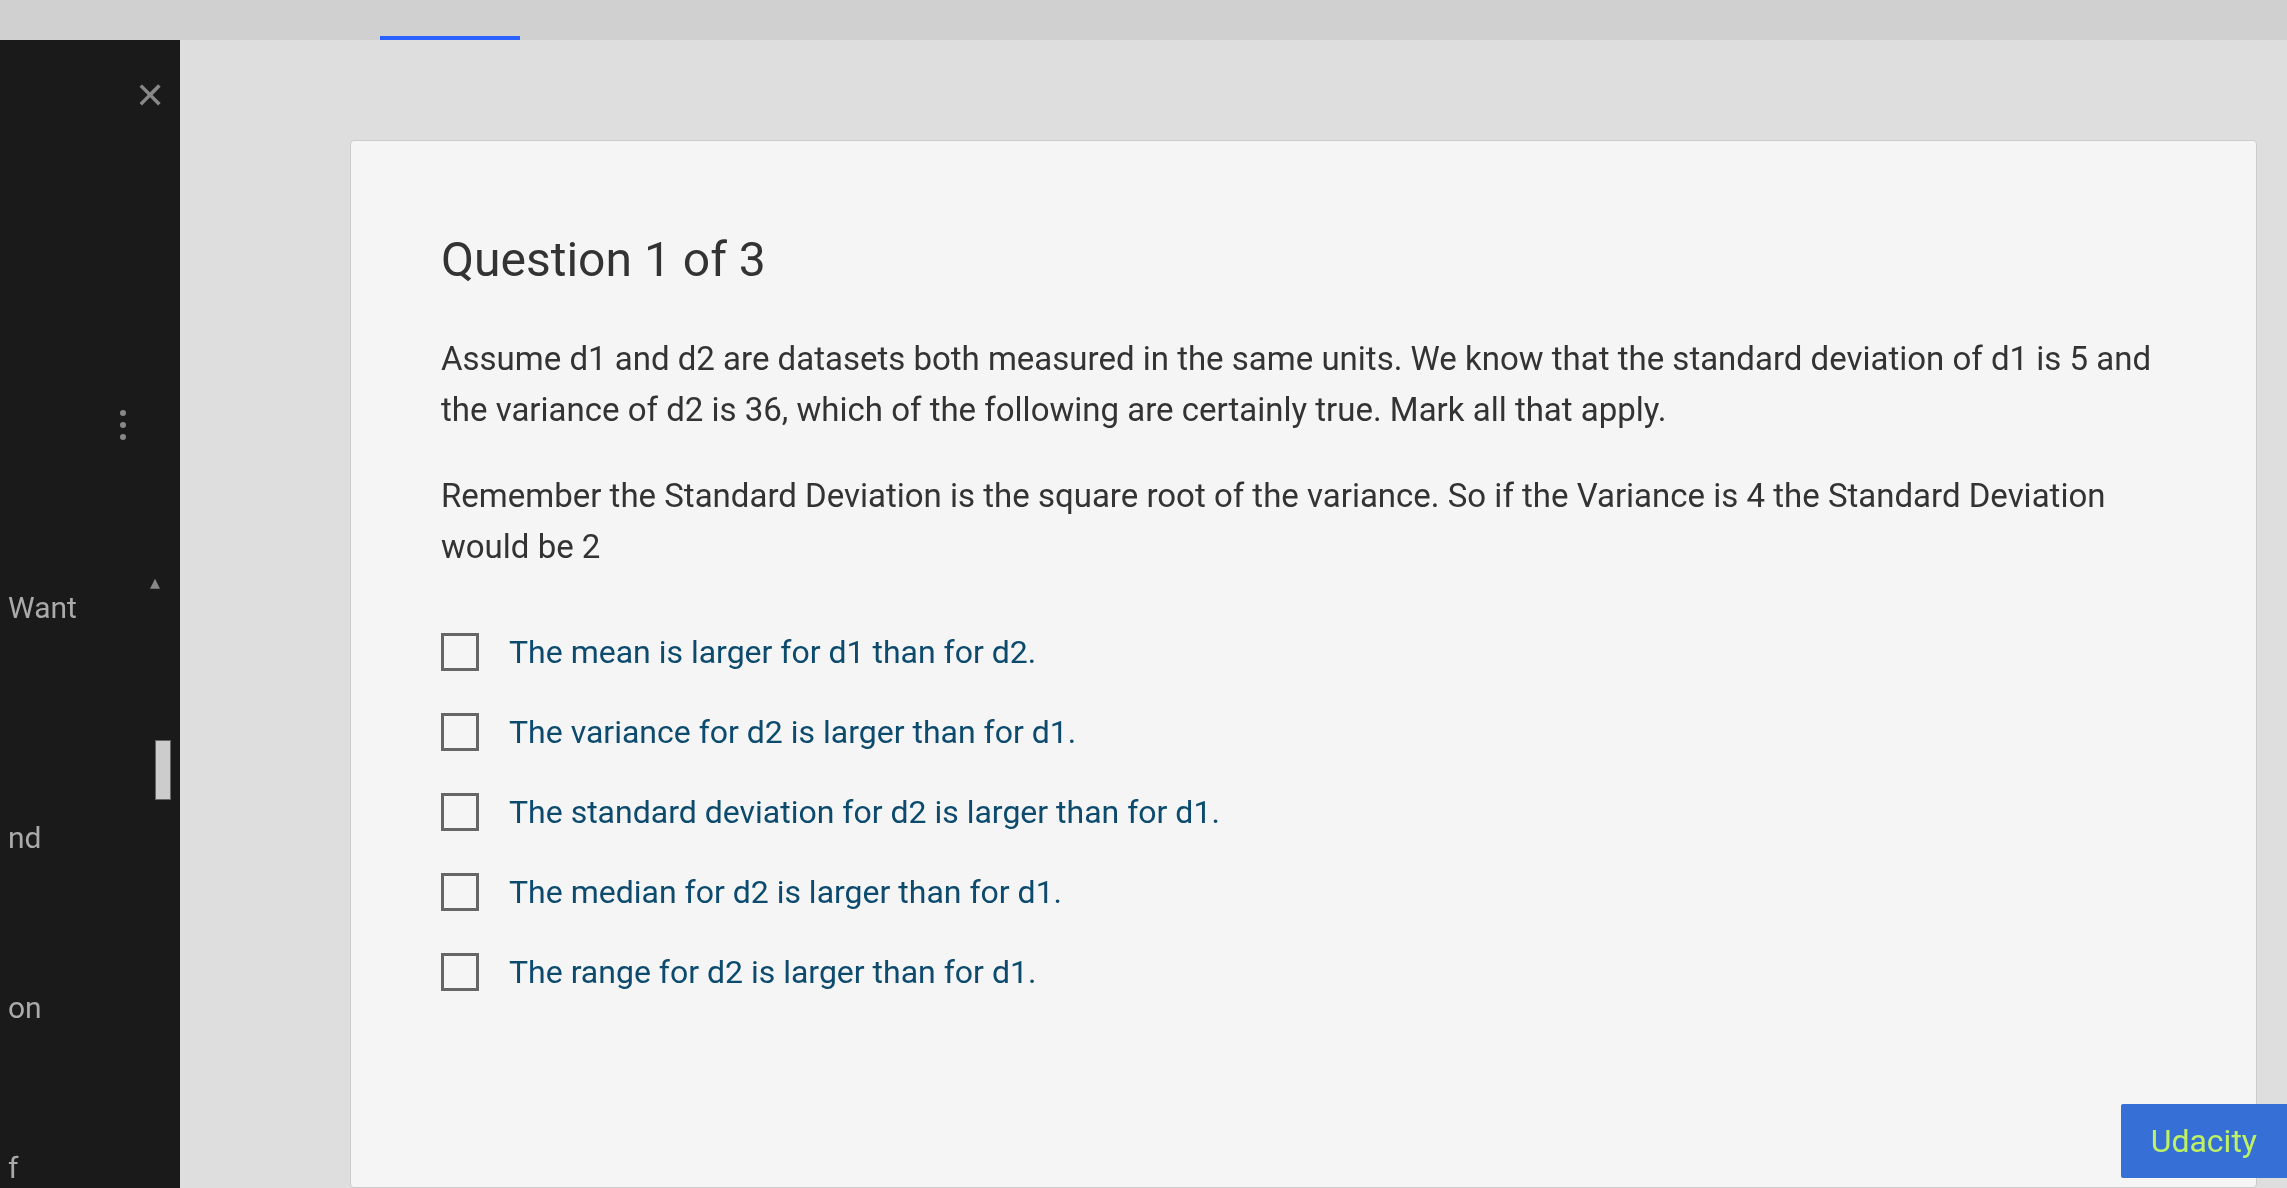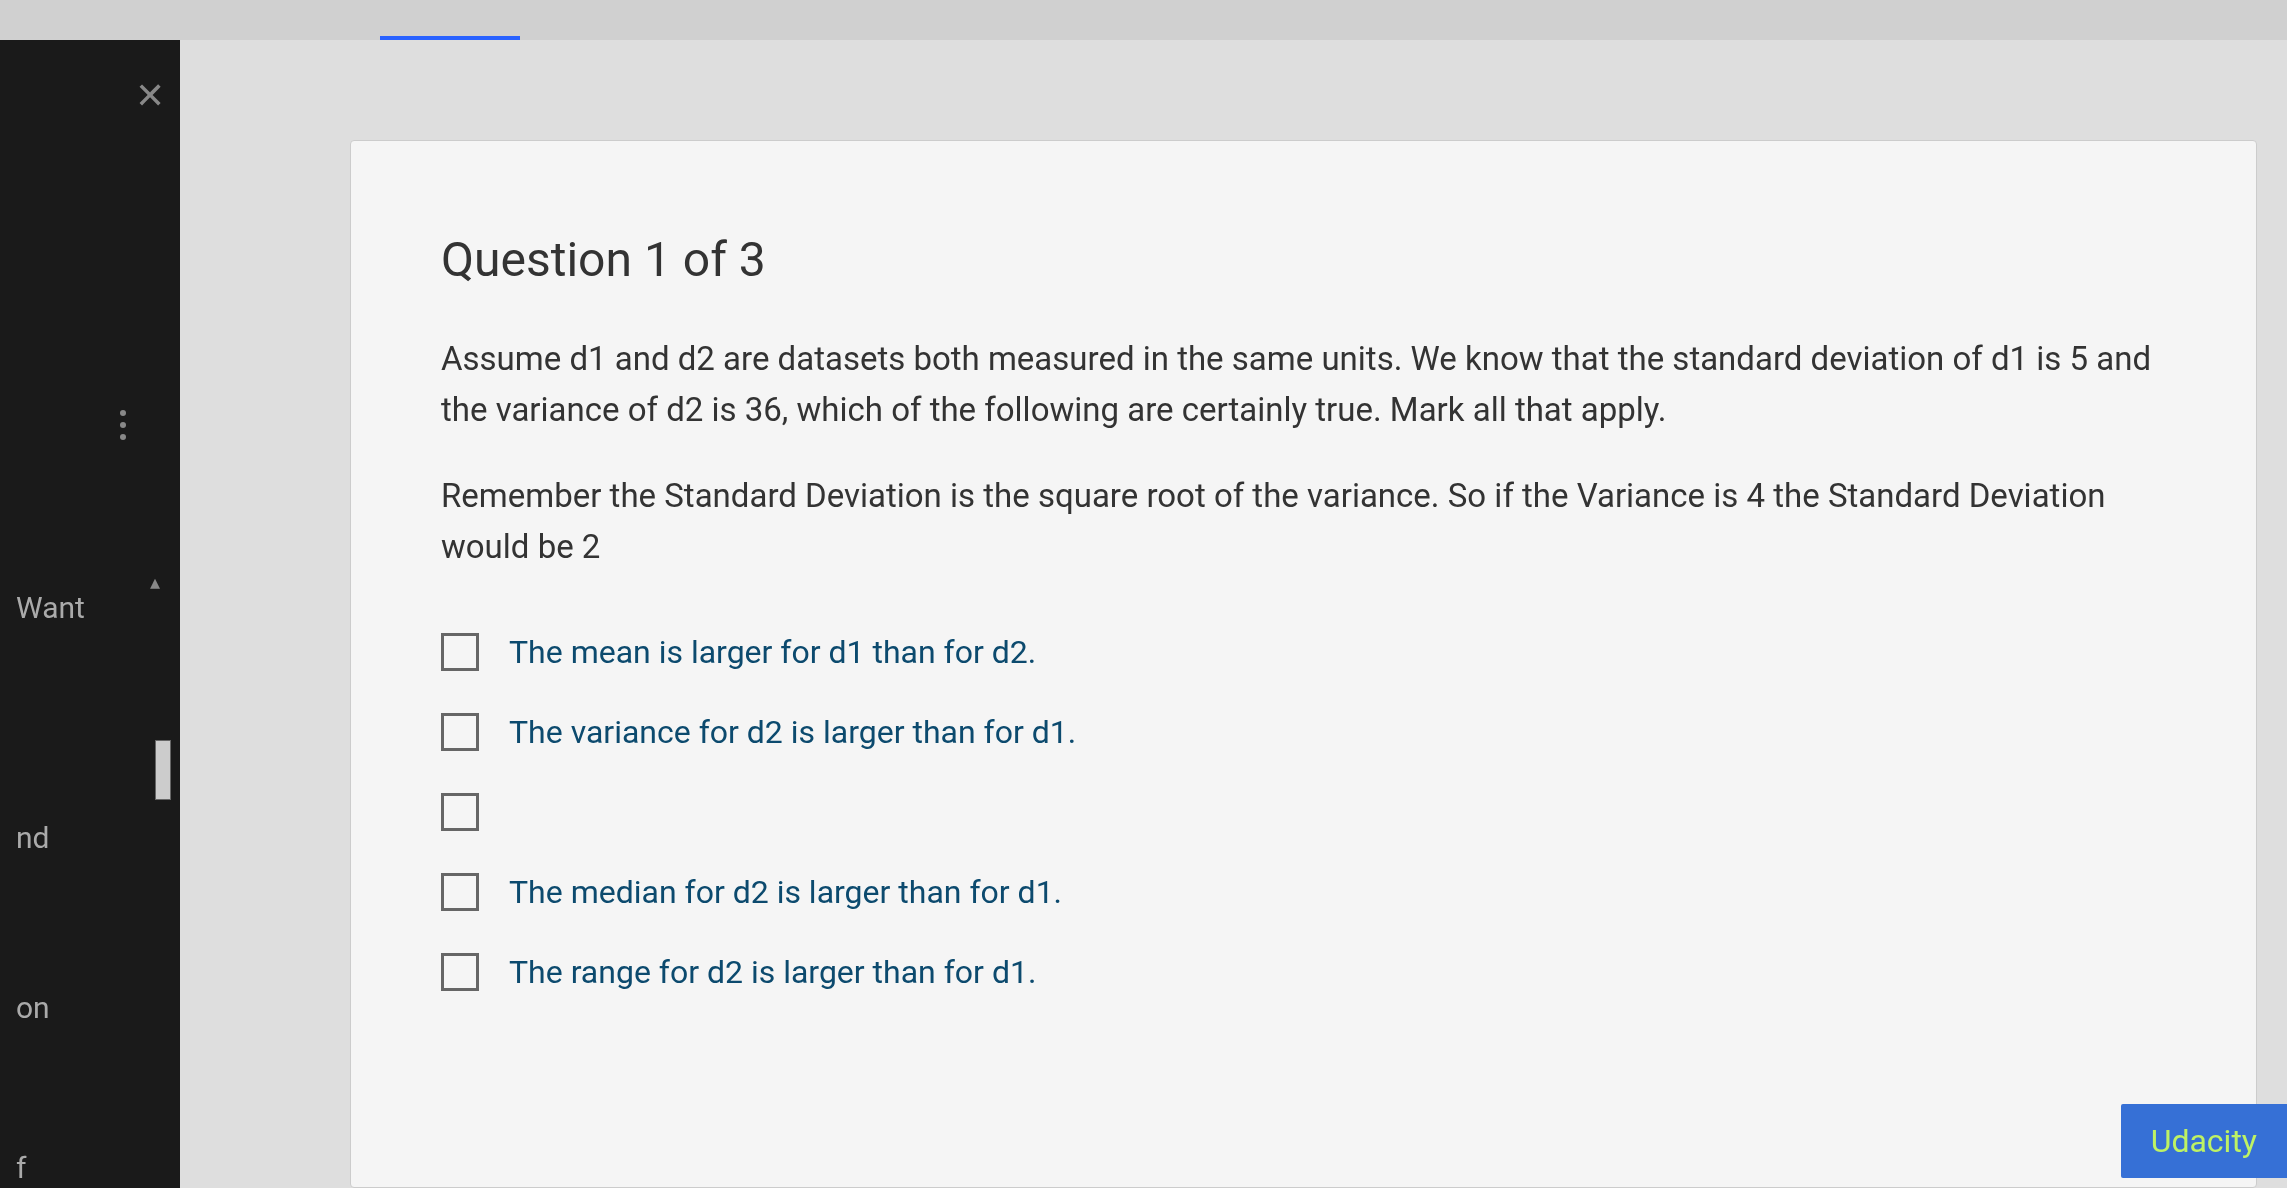--- a/index.html
+++ b/index.html
@@ -63,21 +63,21 @@
       height: 6px;
       background: #888;
       border-radius: 50%;
       display: block;
     }
     .sidebar-item {
       color: #aaa;
       font-size: 30px;
       padding: 30px 0 30px 0;
       position: absolute;
-      left: 16px;
+      left: 8px;
     }
     .sidebar-want { top: 520px; }
     .sidebar-nd1 { top: 750px; }
     .sidebar-on { top: 920px; }
     .sidebar-f { top: 1080px; }
     .sidebar-nd2 { top: 1140px; }
     .sidebar-caret {
       position: absolute;
       top: 530px;
       left: 150px;
@@ -196,20 +196,21 @@
       <div class="option">
         <div class="checkbox"></div>
         <span class="option-label">The mean is larger for d1 than for d2.</span>
       </div>
       <div class="option">
         <div class="checkbox"></div>
         <span class="option-label">The variance for d2 is larger than for d1.</span>
       </div>
       <div class="option">
         <div class="checkbox"></div>
+        <span class="option-label">The standard deviation for d2 is larger than for d1.</span>
       </div>
       <div class="option">
         <div class="checkbox"></div>
         <span class="option-label">The median for d2 is larger than for d1.</span>
       </div>
       <div class="option">
         <div class="checkbox"></div>
         <span class="option-label">The range for d2 is larger than for d1.</span>
       </div>
     </div>

